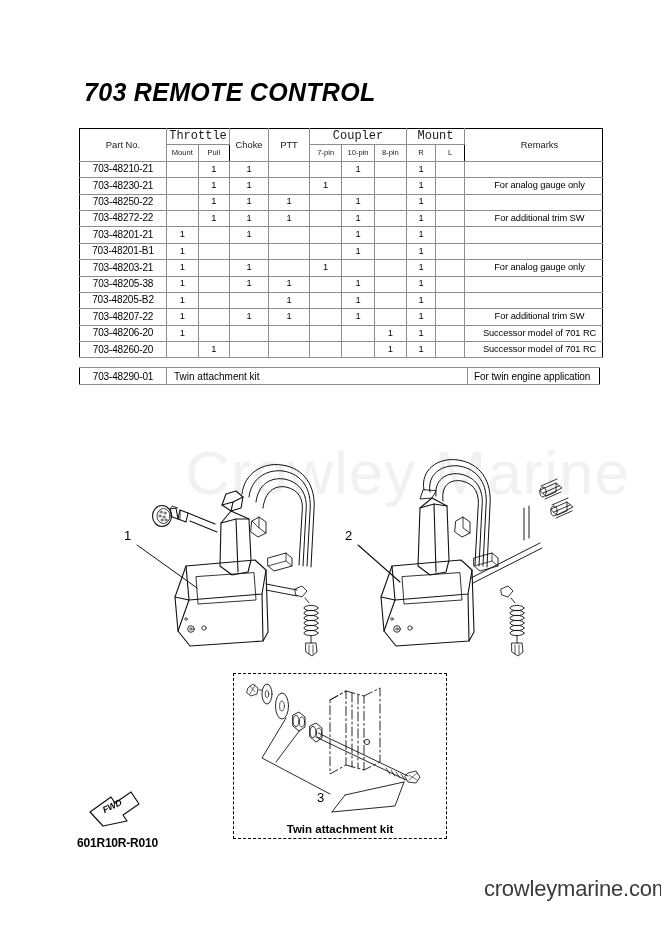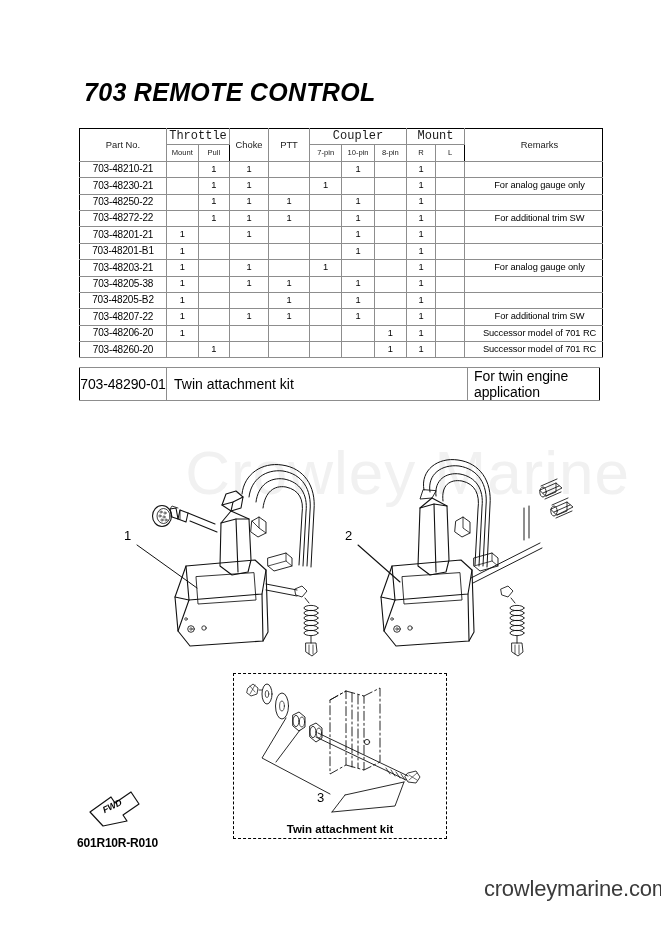--- a/index.html
+++ b/index.html
@@ -80,21 +80,21 @@
     margin-left: 28px;
   }
   td.qty { font-size: 9.3px; }
 
   
   .kit-gap { height: 9px; }
   table.kit {
     border-collapse: collapse;
     width: 504px;
     table-layout: fixed;
-    font-size: 14px;
+    font-size: 10px;
     border: 1.6px solid #000;
   }
   table.kit td {
     border: 1px solid #8d8d8d;
     height: 16px;
     background: #fff;
     padding: 0;
   }
   table.kit td.k-part { text-align: center; border-left: none; letter-spacing: -0.15px; }
   table.kit td.k-desc { text-align: left; padding-left: 7px; border-left: 1.3px solid #000; }

